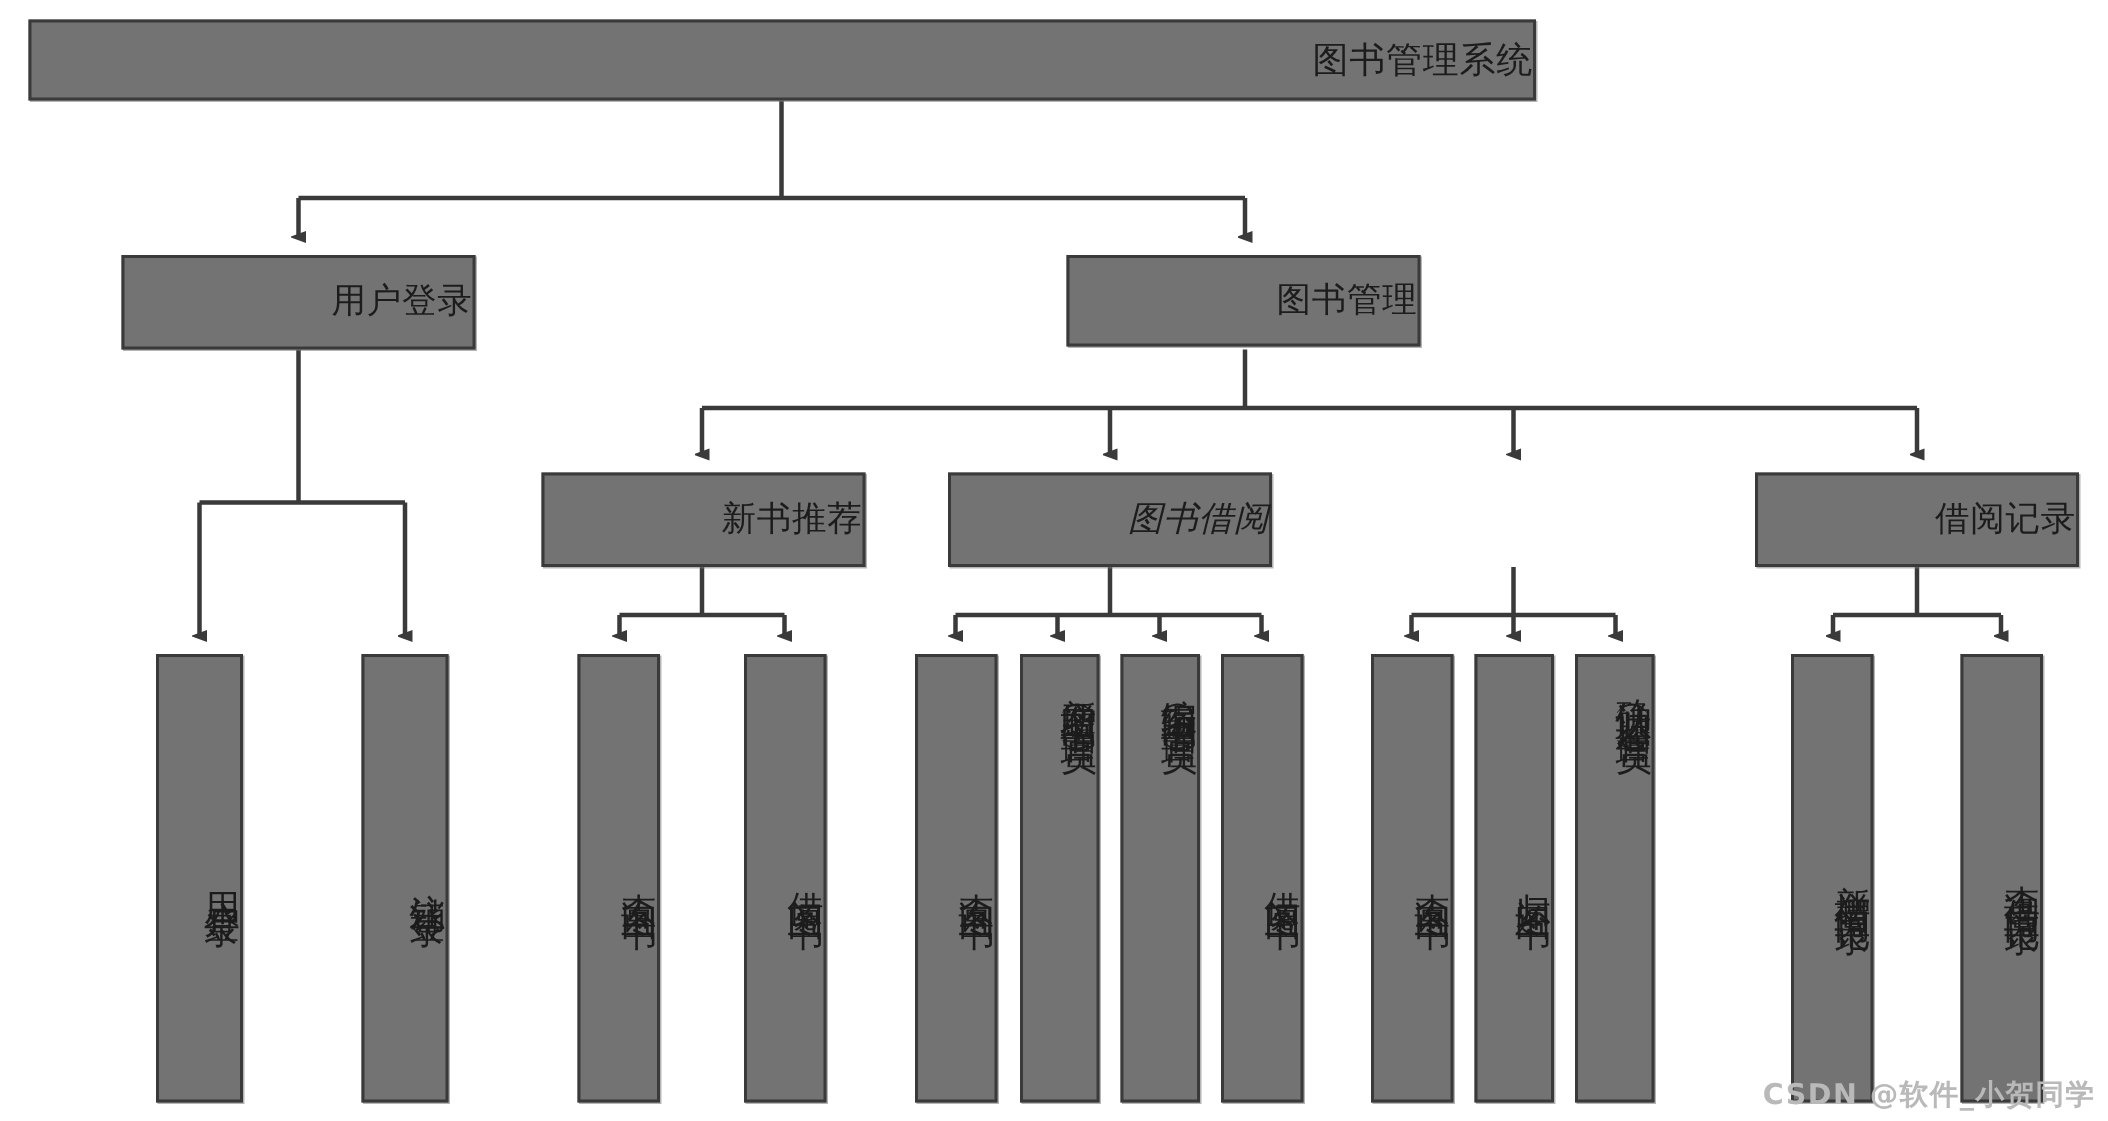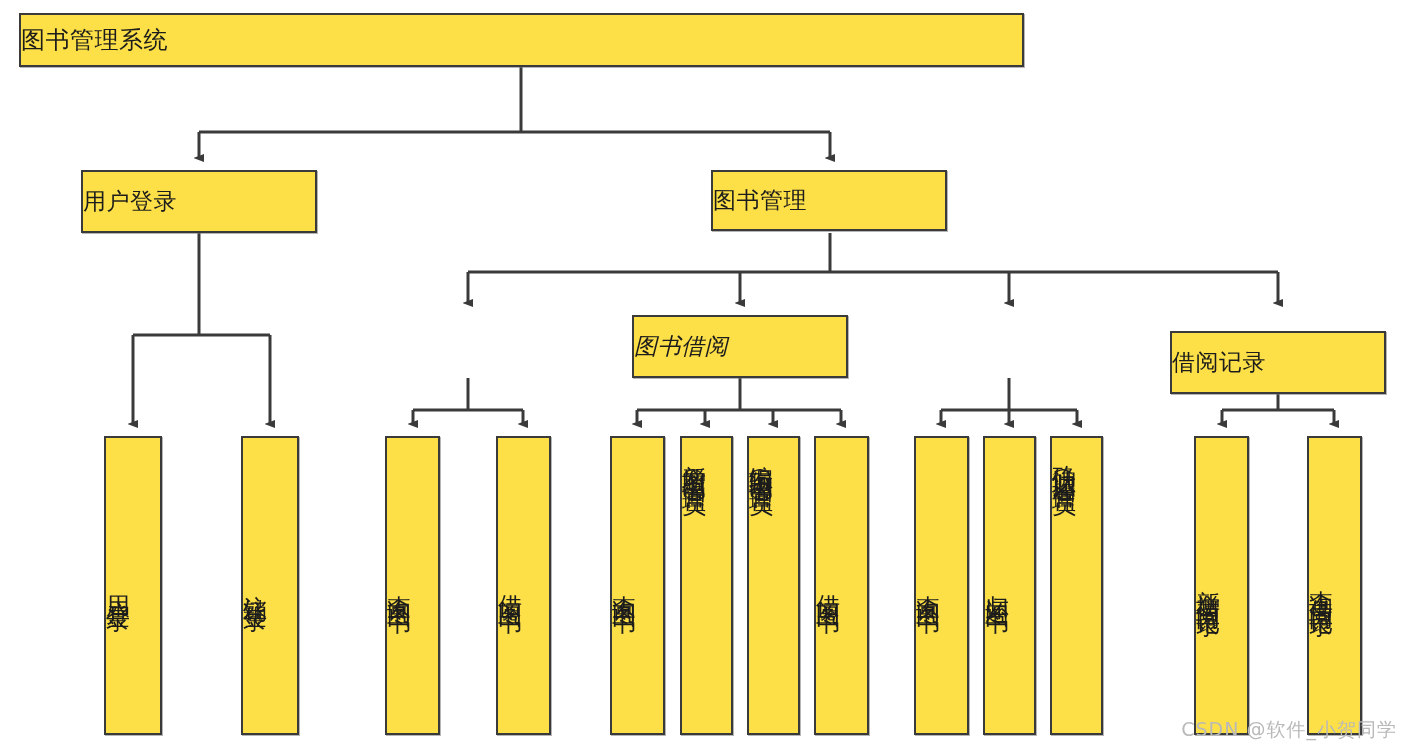--- a/index.html
+++ b/index.html
@@ -19,26 +19,26 @@
     position: absolute;
     left: 0;
     top: 0;
     width: 1405px;
     height: 747px;
     pointer-events: none;
   }
   .node {
     position: absolute;
     box-sizing: border-box;
-    background: #fde047;
+    background: #737373;
     border: 2px solid #3a3a3a;
     box-shadow: 1px 1px 0 0 rgba(120,120,120,0.55);
     display: flex;
     align-items: center;
-    justify-content: flex-start;
+    justify-content: flex-end;
     color: #1c1c1c;
   }
   .node .label {
     line-height: 1.18;
     text-align: center;
     white-space: pre;
   }
   .node.horiz .label {
     writing-mode: horizontal-tb;
     font-size: 23px;
@@ -64,20 +64,21 @@
     letter-spacing: 4px;
   }
   .watermark {
     position: absolute;
     right: 8px;
     bottom: 4px;
     font-size: 19px;
     color: #b9b9b9;
     letter-spacing: 1px;
     white-space: nowrap;
+    font-weight: bold;
   }
 </style>
 </head>
 <body>
 
 <div id="stage">
 
   <svg id="connectors" viewBox="0 0 1405 747" xmlns="http://www.w3.org/2000/svg">
     <defs>
       <marker id="arrow" markerWidth="10" markerHeight="10" refX="5" refY="5" orient="auto" markerUnits="userSpaceOnUse">
@@ -132,24 +133,27 @@
     <span class="label">图书管理系统</span>
   </div>
 
   <div class="node horiz" style="left:81px; top:170px; width:236px; height:63px;">
     <span class="label">用户登录</span>
   </div>
   <div class="node horiz" style="left:711px; top:170px; width:236px; height:61px;">
     <span class="label">图书管理</span>
   </div>
 
+  <div class="node horiz" style="left:361px; top:315px; width:216px; height:63px;">
+    <span class="label">新书推荐</span>
+  </div>
   <div class="node horiz" style="left:632px; top:315px; width:216px; height:63px;font-style:italic;">
     <span class="label">图书借阅</span>
   </div>
-  <div class="node horiz" style="left:1170px; top:315px; width:216px; height:63px;margin-top:16px;">
+  <div class="node horiz" style="left:1170px; top:315px; width:216px; height:63px;">
     <span class="label">借阅记录</span>
   </div>
 
   <div class="node vert" style="left:104px; top:436px; width:58px; height:299px; align-items:center; padding-top:0;">
     <span class="label">用户登录</span>
   </div>
   <div class="node vert" style="left:241px; top:436px; width:58px; height:299px; align-items:center; padding-top:0;">
     <span class="label">注销登录</span>
   </div>
 

